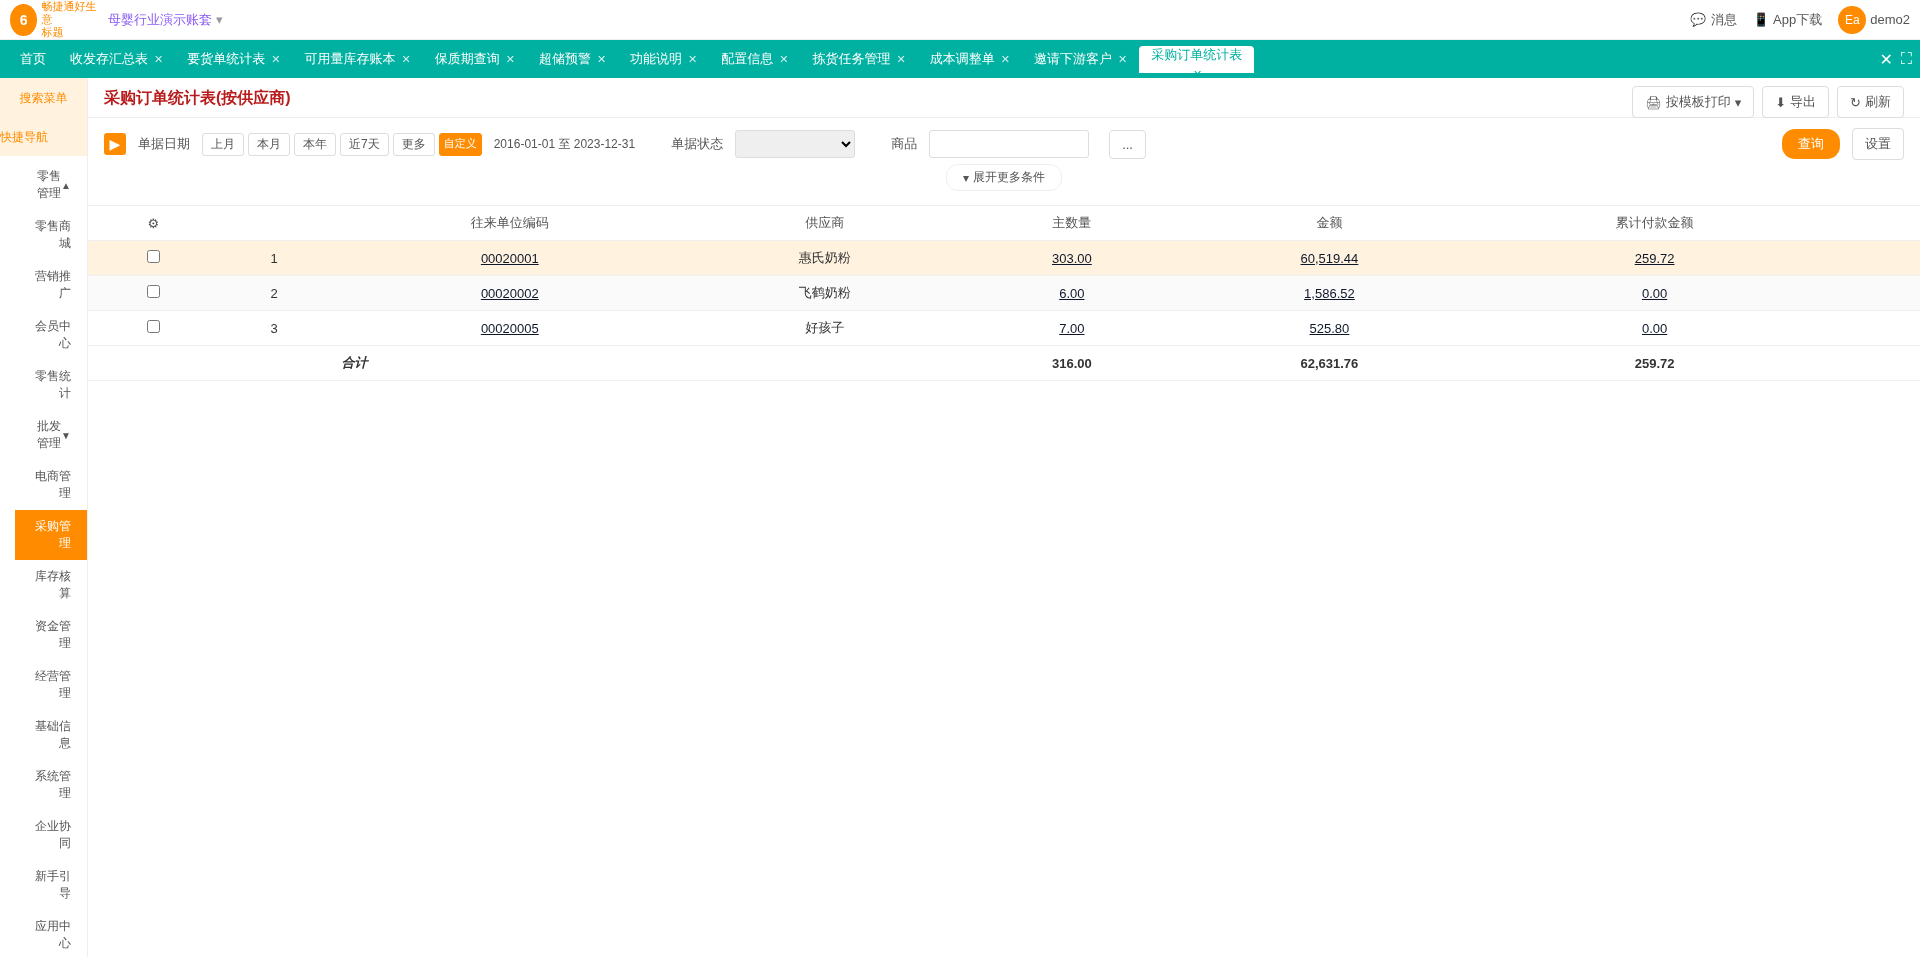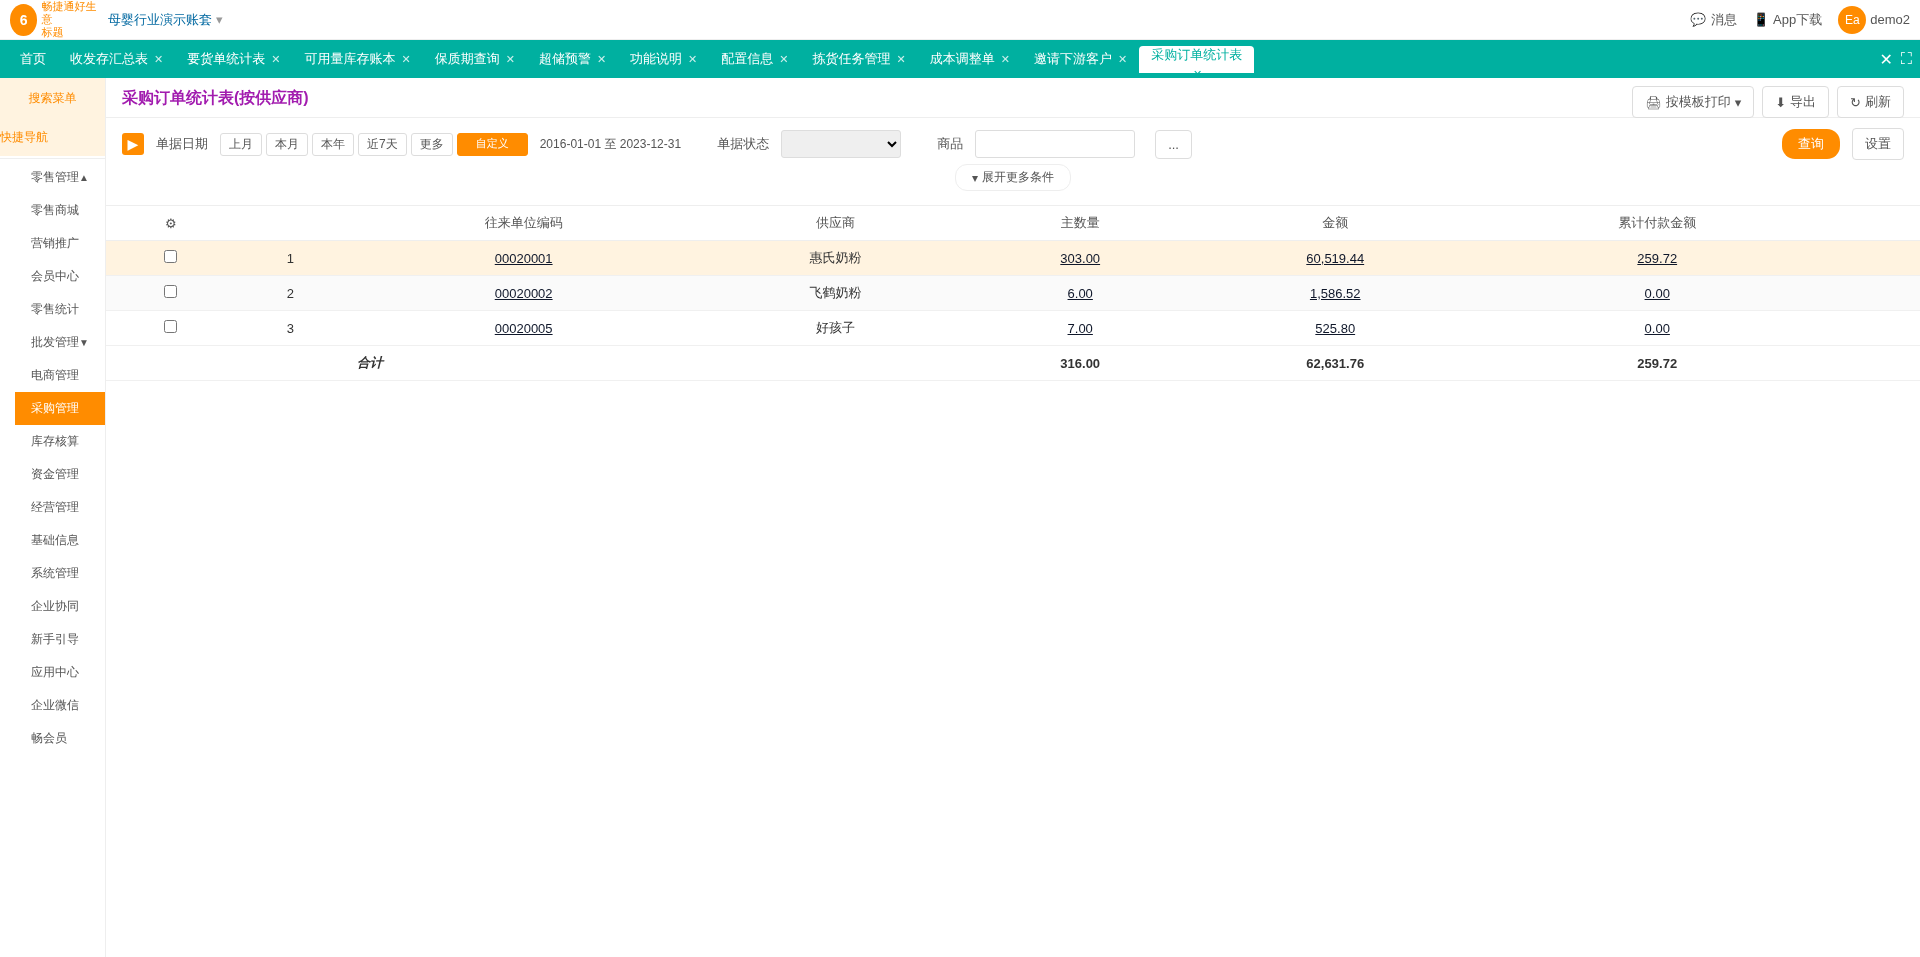--- a/index.html
+++ b/index.html
@@ -5,59 +5,59 @@
     * { box-sizing: border-box; margin: 0; padding: 0; }
     body { font-family: 'Microsoft YaHei', sans-serif; font-size: 13px; background: #f5f5f5; overflow: hidden; height: 957px; }
 
     
     .app-wrapper { display: flex; flex-direction: column; height: 957px; }
     .top-bar { display: flex; align-items: center; background: #fff; height: 40px; padding: 0 10px; border-bottom: 1px solid #eee; }
     .logo-area { display: flex; align-items: center; width: 88px; }
     .logo-icon { width: 32px; height: 32px; background: #ff8c00; border-radius: 50%; display: flex; align-items: center; justify-content: center; color: #fff; font-size: 14px; font-weight: bold; }
     .logo-text { font-size: 11px; color: #ff8c00; margin-left: 4px; line-height: 1.2; }
     .workspace-selector { display: flex; align-items: center; flex: 1; padding-left: 10px; }
-    .workspace-name { font-size: 13px; color: #0369a1; }
+    .workspace-name { font-size: 13px; color: #8b5cf6; }
     .workspace-arrow { color: #999; margin-left: 4px; }
     .top-right { display: flex; align-items: center; gap: 16px; margin-left: auto; }
     .top-right-item { display: flex; align-items: center; gap: 4px; color: #555; font-size: 13px; cursor: pointer; }
     .avatar { width: 28px; height: 28px; border-radius: 50%; background: #ff8c00; display: flex; align-items: center; justify-content: center; color: #fff; font-size: 12px; }
 
     
     .nav-tabs { display: flex; align-items: center; background: #00b0a0; height: 38px; padding: 0 8px; overflow: hidden; }
     .nav-tab { display: flex; align-items: center; padding: 0 12px; height: 27px; color: #fff; font-size: 13px; cursor: pointer; white-space: nowrap; gap: 4px; }
     .nav-tab.active { background: #fff; color: #00b0a0; border-radius: 4px 4px 0 0; flex-direction: column; }
     .nav-tab .close-x { color: rgba(255,255,255,0.8); font-size: 11px; margin-left: 2px; }
     .nav-tab.active .close-x { color: #00b0a0; }
     .nav-tab-home { font-size: 13px; }
     .nav-right-icons { margin-left: auto; display: flex; gap: 8px; color: #fff; }
     .nav-right-icons span { cursor: pointer; font-size: 16px; }
 
     
     .main-area { display: flex; flex: 1; overflow: hidden; }
 
     
-    .sidebar { width: 106px; background: #fff; border-right: 1px solid #eee; display: flex; flex-direction: column; overflow-y: auto; }
+    .sidebar { width: 88px; background: #fff; border-right: 1px solid #eee; display: flex; flex-direction: column; overflow-y: auto; }
     .sidebar-search { padding: 8px; background: #fff3e0; }
     .sidebar-nav { padding: 6px 0; background: #fff3e0; }
     .sidebar-divider { height: 1px; background: #eee; margin: 2px 0; }
     .sidebar-item { padding: 8px 16px; text-align: right; font-size: 12px; color: #555; cursor: pointer; display: flex; align-items: center; justify-content: space-between; margin-left: 15px; }
     .sidebar-item.active-bg { background: #ff8c00; color: #fff; border-radius: 0; }
 
     
     .content { flex: 1; display: flex; flex-direction: column; overflow: hidden; background: #fff; }
-    .page-title { font-size: 16px; font-weight: bold; color: #a21caf; }
+    .page-title { font-size: 16px; font-weight: bold; color: #b91c1c; }
 
     
     .filter-bar { background: #fff; padding: 10px 16px; border-bottom: 1px solid #eee; position: relative; }
     .filter-row { display: flex; align-items: center; gap: 12px; flex-wrap: wrap; }
     .filter-toggle { width: 22px; height: 22px; background: #ff8c00; color: #fff; border: none; border-radius: 3px; cursor: pointer; font-size: 14px; display: flex; align-items: center; justify-content: center; }
     .filter-label { font-size: 13px; color: #555; white-space: nowrap; }
     .filter-period-btns { display: flex; gap: 4px; }
     .period-btn { padding: 2px 8px; font-size: 12px; border: 1px solid #ddd; background: #fff; color: #555; cursor: pointer; border-radius: 3px; }
-    .period-custom { background: #ff8c00; color: #fff; border: 1px solid #ff8c00; border-radius: 3px; padding: 2px 18px; font-size: 11px; }
+    .period-custom { background: #ff8c00; color: #fff; border: 1px solid #ff8c00; border-radius: 3px; padding: 2px 4px; font-size: 11px; }
     .date-range { font-size: 12px; color: #555; }
     .filter-state-label { font-size: 13px; color: #555; }
     .filter-select { height: 28px; border: 1px solid #ddd; border-radius: 3px; padding: 0 8px; font-size: 12px; min-width: 120px; }
     .filter-goods-label { font-size: 13px; color: #555; }
     .filter-goods-input { height: 28px; border: 1px solid #ddd; border-radius: 3px; padding: 0 8px; font-size: 12px; width: 160px; }
     .expand-row { display: flex; justify-content: center; padding: 4px 0; }
     .expand-btn { display: flex; align-items: center; gap: 4px; font-size: 12px; color: #555; cursor: pointer; border: none; background: none; padding: 4px 16px; border: 1px solid #eee; border-radius: 12px; }
 
     
     .table-area { flex: 1; overflow: auto; }

